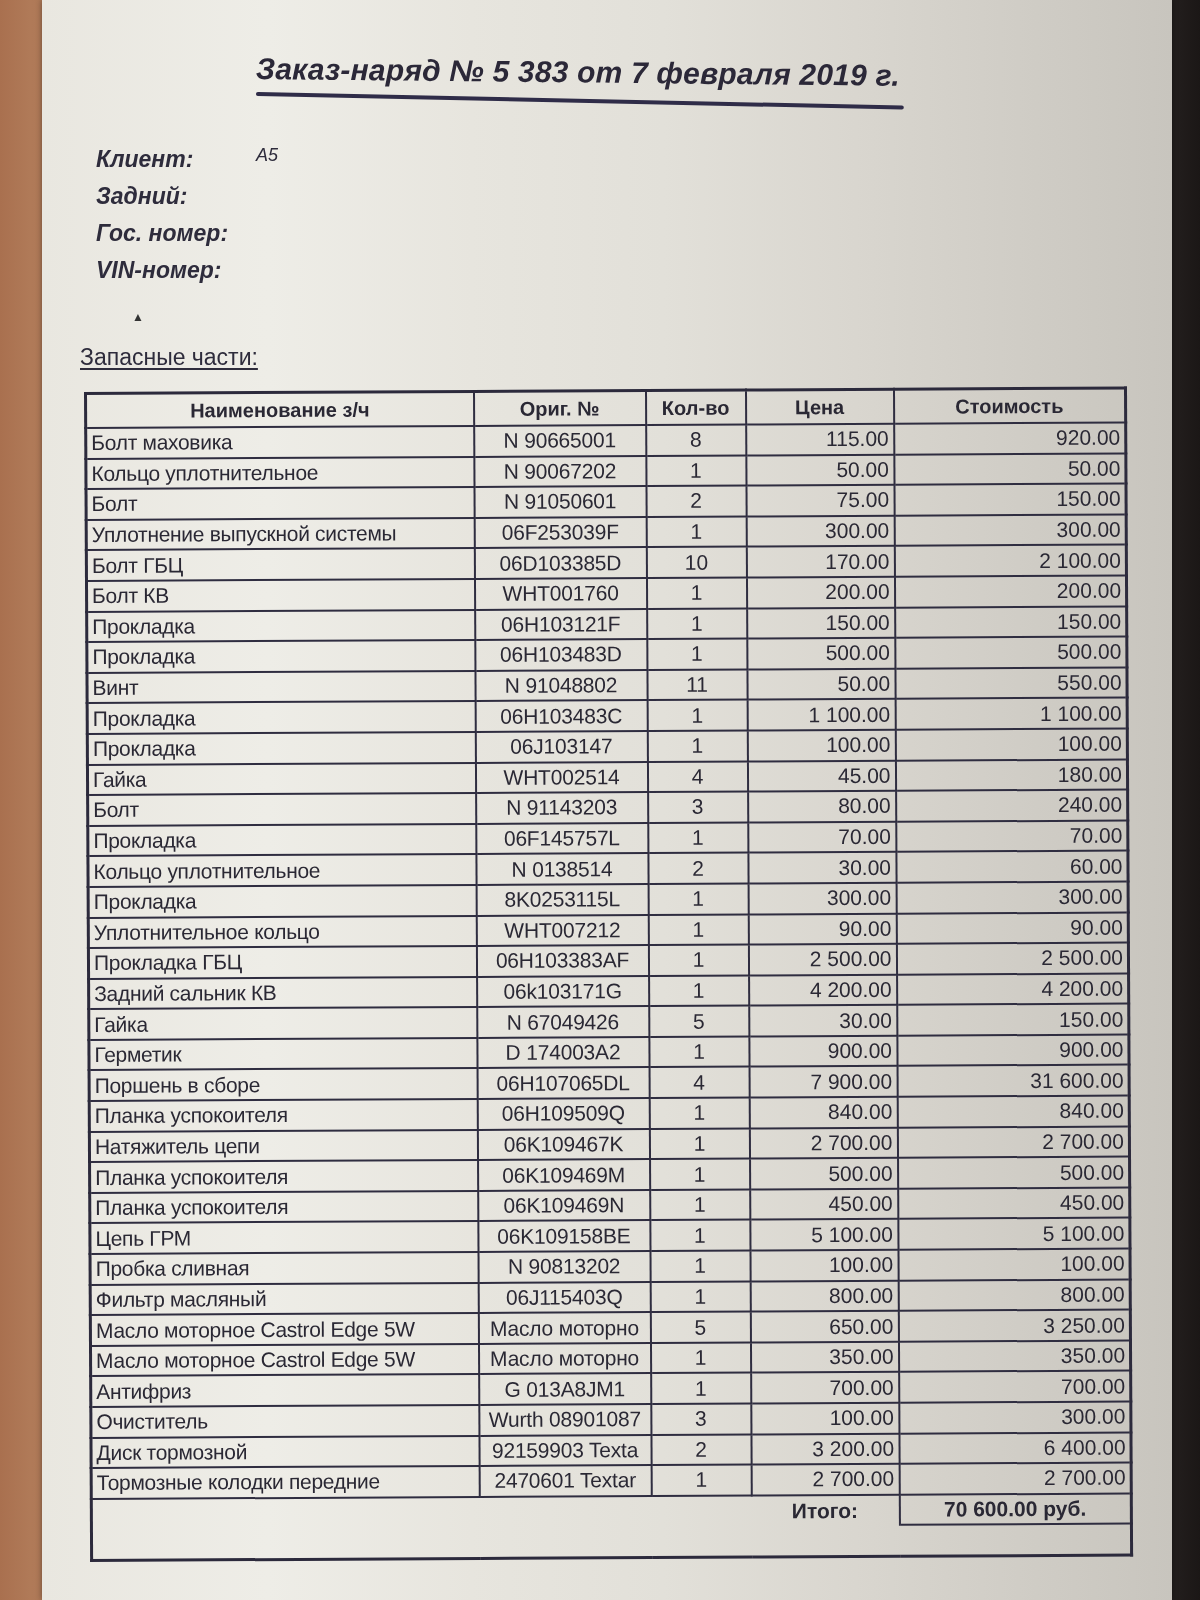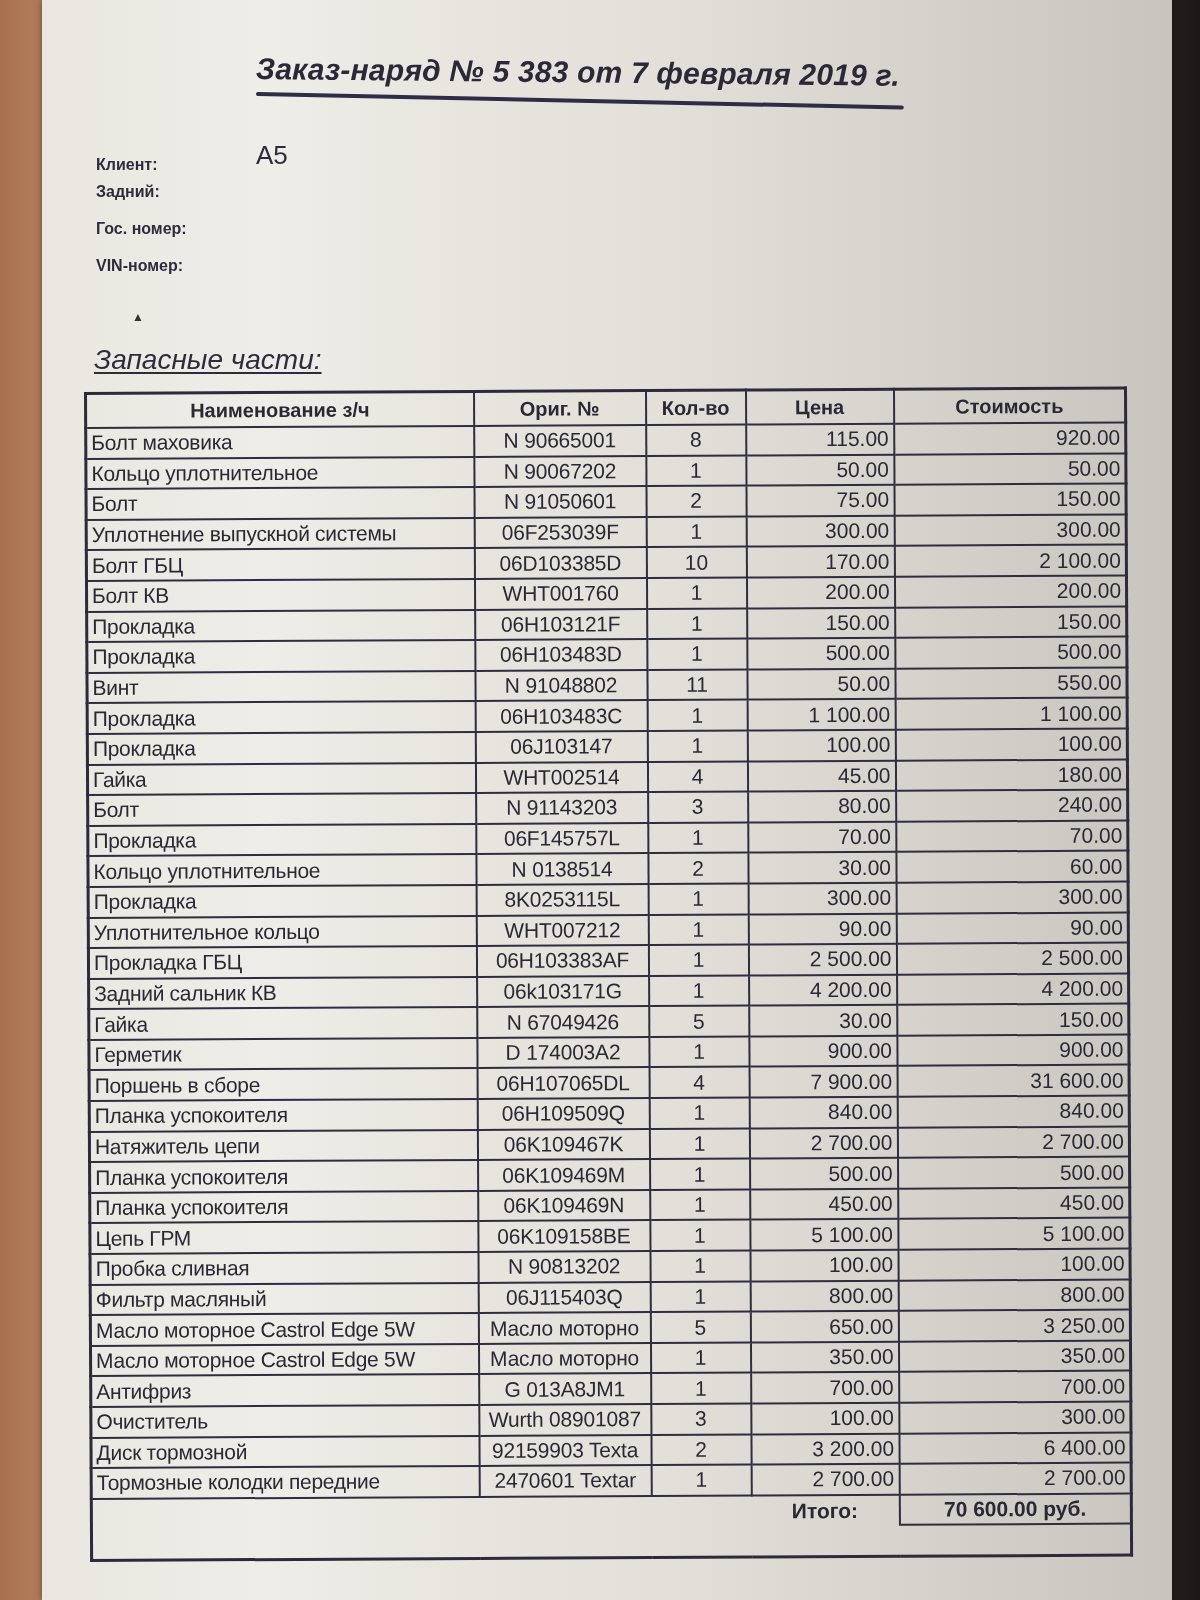--- a/index.html
+++ b/index.html
@@ -53,44 +53,45 @@
       position: absolute;
       left: 54px;
       top: 146px;
     }
     .info-row {
       display: flex;
       align-items: baseline;
       height: 37px;
     }
     .info-label {
-      font-size: 16px;
+      font-size: 23px;
       font-weight: bold;
       color: #2e2c3c;
       width: 160px;
+      font-style: italic;
     }
     .info-value {
-      font-size: 26px;
+      font-size: 18px;
+      font-style: italic;
       color: #2e2c3c;
       position: relative;
       top: -6px;
     }
     .spark {
       position: absolute;
       left: 90px;
       top: 310px;
       font-size: 12px;
       color: #333;
     }
     .section-title {
       position: absolute;
-      left: 52px;
+      left: 38px;
       top: 344px;
-      font-size: 28px;
-      font-style: italic;
+      font-size: 23px;
       color: #2e2c3c;
       text-decoration: underline;
       text-underline-offset: 3px;
     }
     .table-wrap {
       position: absolute;
       left: 42px;
       top: 392px;
       width: 1040px;
       transform: rotate(-0.3deg);

